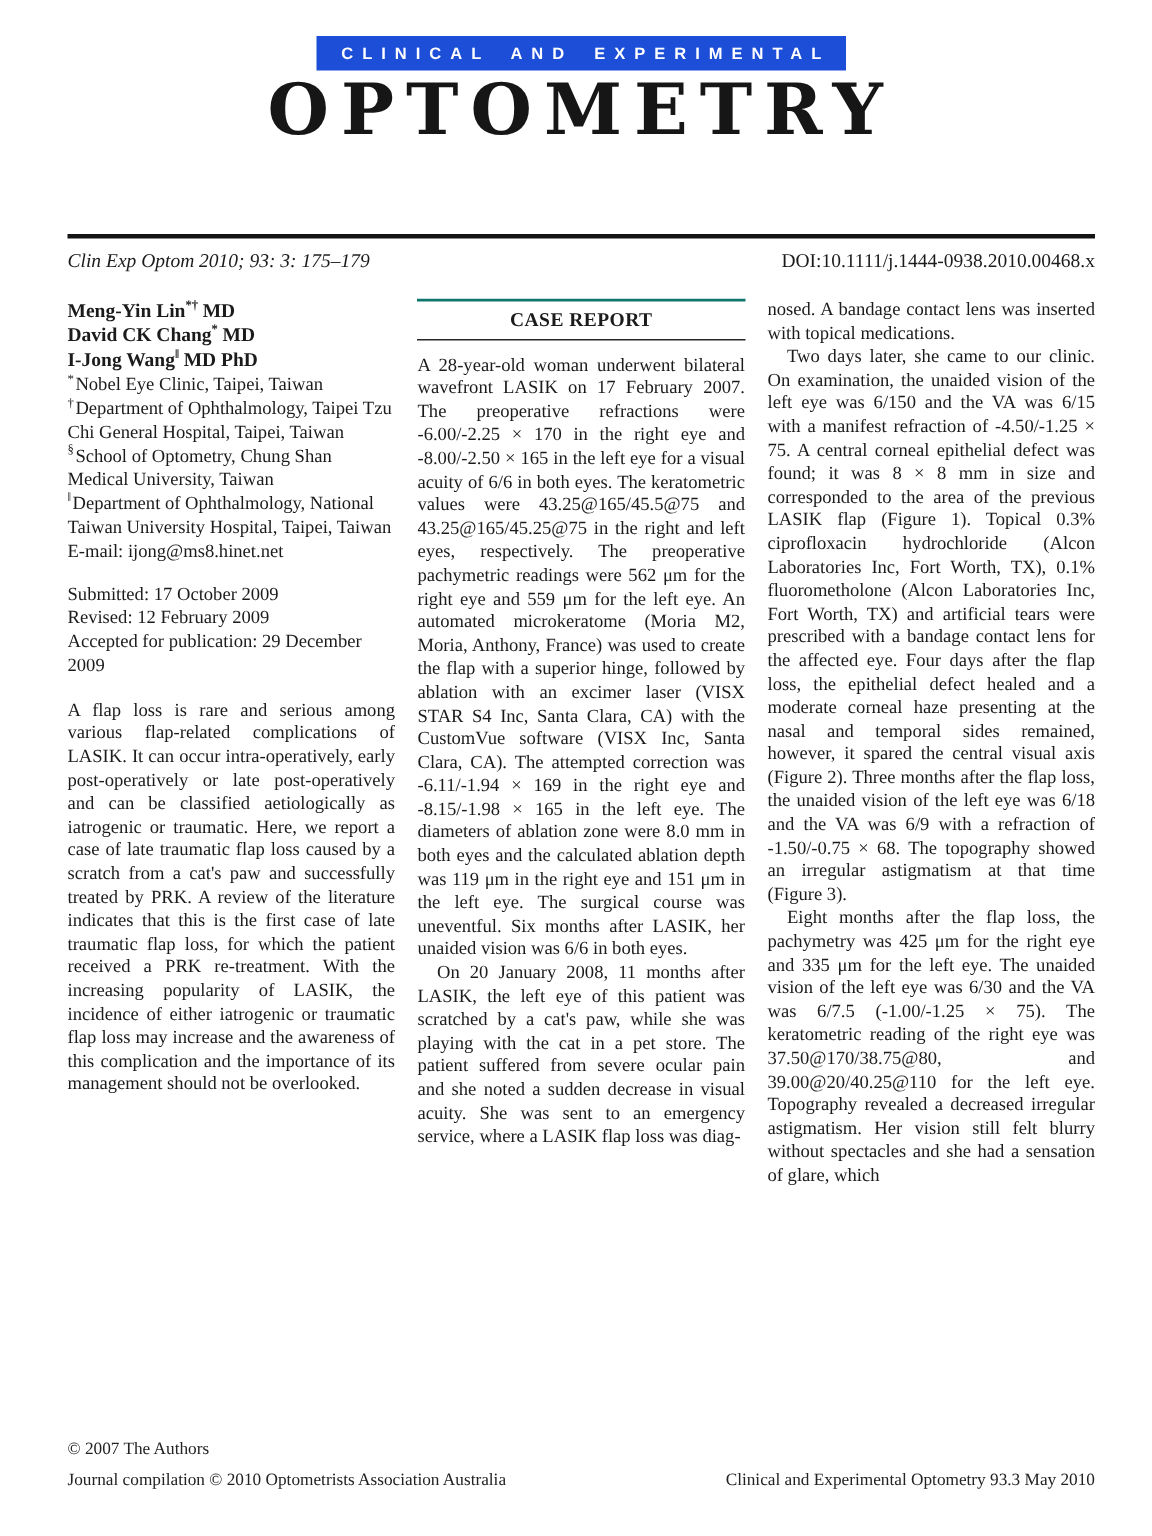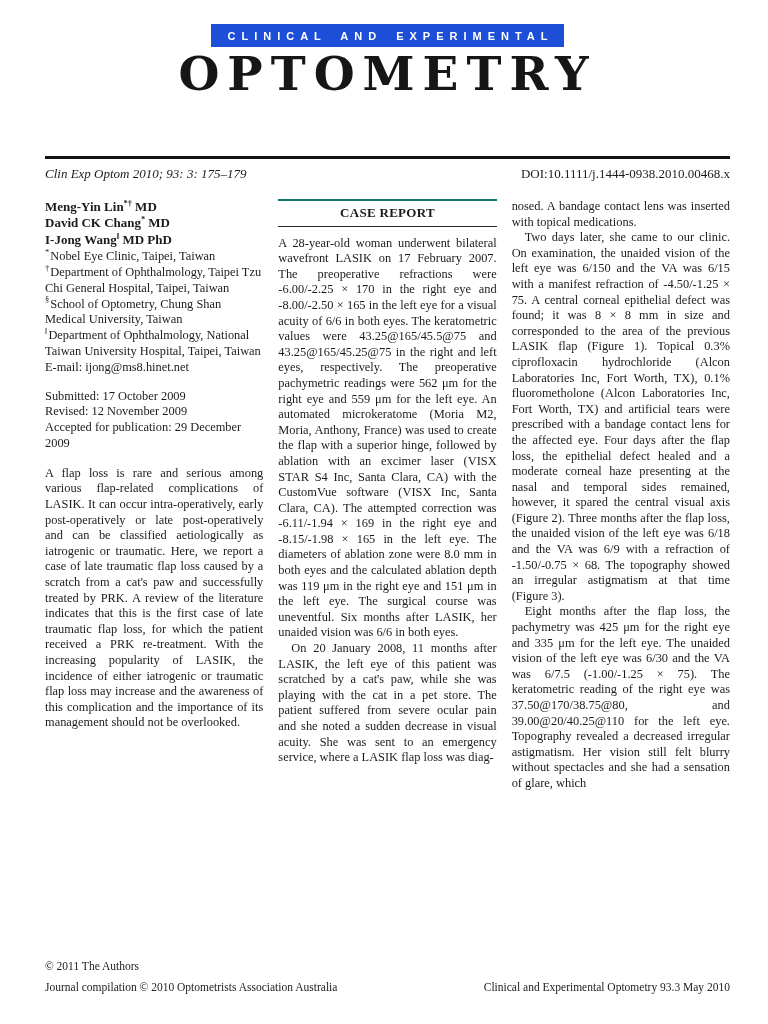--- a/index.html
+++ b/index.html
@@ -134,21 +134,21 @@
       </div>
       <div class="affiliations-block">
         <div class="affiliation-line"><sup>*</sup><span>Nobel Eye Clinic, Taipei, Taiwan</span></div>
         <div class="affiliation-line"><sup>†</sup><span>Department of Ophthalmology, Taipei Tzu Chi General Hospital, Taipei, Taiwan</span></div>
         <div class="affiliation-line"><sup>§</sup><span>School of Optometry, Chung Shan Medical University, Taiwan</span></div>
         <div class="affiliation-line"><sup>‖</sup><span>Department of Ophthalmology, National Taiwan University Hospital, Taipei, Taiwan</span></div>
         <div class="affiliation-line"><span>E-mail: ijong@ms8.hinet.net</span></div>
       </div>
       <div class="history-block">
         <div>Submitted: 17 October 2009</div>
-        <div>Revised: 12 November 2009</div>
+        <div>Revised: 12 February 2009</div>
         <div>Accepted for publication: 29 December 2009</div>
       </div>
       <p class="abstract-par">A flap loss is rare and serious among various flap-related complications of LASIK. It can occur intra-operatively, early post-operatively or late post-operatively and can be classified aetiologically as iatrogenic or traumatic. Here, we report a case of late traumatic flap loss caused by a scratch from a cat's paw and successfully treated by PRK. A review of the literature indicates that this is the first case of late traumatic flap loss, for which the patient received a PRK re-treatment. With the increasing popularity of LASIK, the incidence of either iatrogenic or traumatic flap loss may increase and the awareness of this complication and the importance of its management should not be overlooked.</p>
     </div>
 
     <div class="col">
       <h2 class="section-heading">CASE REPORT</h2>
       <p>A 28-year-old woman underwent bilateral wavefront LASIK on 17 February 2007. The preoperative refractions were -6.00/-2.25 × 170 in the right eye and -8.00/-2.50 × 165 in the left eye for a visual acuity of 6/6 in both eyes. The keratometric values were 43.25@165/45.5@75 and 43.25@165/45.25@75 in the right and left eyes, respectively. The preoperative pachymetric readings were 562 μm for the right eye and 559 μm for the left eye. An automated microkeratome (Moria M2, Moria, Anthony, France) was used to create the flap with a superior hinge, followed by ablation with an excimer laser (VISX STAR S4 Inc, Santa Clara, CA) with the CustomVue software (VISX Inc, Santa Clara, CA). The attempted correction was -6.11/-1.94 × 169 in the right eye and -8.15/-1.98 × 165 in the left eye. The diameters of ablation zone were 8.0 mm in both eyes and the calculated ablation depth was 119 μm in the right eye and 151 μm in the left eye. The surgical course was uneventful. Six months after LASIK, her unaided vision was 6/6 in both eyes.</p>
       <p class="indent">On 20 January 2008, 11 months after LASIK, the left eye of this patient was scratched by a cat's paw, while she was playing with the cat in a pet store. The patient suffered from severe ocular pain and she noted a sudden decrease in visual acuity. She was sent to an emergency service, where a LASIK flap loss was diag-</p>
     </div>
@@ -156,21 +156,21 @@
     <div class="col">
       <p>nosed. A bandage contact lens was inserted with topical medications.</p>
       <p class="indent">Two days later, she came to our clinic. On examination, the unaided vision of the left eye was 6/150 and the VA was 6/15 with a manifest refraction of -4.50/-1.25 × 75. A central corneal epithelial defect was found; it was 8 × 8 mm in size and corresponded to the area of the previous LASIK flap (Figure 1). Topical 0.3% ciprofloxacin hydrochloride (Alcon Laboratories Inc, Fort Worth, TX), 0.1% fluorometholone (Alcon Laboratories Inc, Fort Worth, TX) and artificial tears were prescribed with a bandage contact lens for the affected eye. Four days after the flap loss, the epithelial defect healed and a moderate corneal haze presenting at the nasal and temporal sides remained, however, it spared the central visual axis (Figure 2). Three months after the flap loss, the unaided vision of the left eye was 6/18 and the VA was 6/9 with a refraction of -1.50/-0.75 × 68. The topography showed an irregular astigmatism at that time (Figure 3).</p>
       <p class="indent">Eight months after the flap loss, the pachymetry was 425 μm for the right eye and 335 μm for the left eye. The unaided vision of the left eye was 6/30 and the VA was 6/7.5 (-1.00/-1.25 × 75). The keratometric reading of the right eye was 37.50@170/38.75@80, and 39.00@20/40.25@110 for the left eye. Topography revealed a decreased irregular astigmatism. Her vision still felt blurry without spectacles and she had a sensation of glare, which</p>
     </div>
 
   </div>
 
   <div class="footer">
     <div class="footer-left">
-      <div>© 2011 The Authors</div>
+      <div>© 2007 The Authors</div>
       <div>Journal compilation © 2010 Optometrists Association Australia</div>
     </div>
     <div class="footer-right">
       <div>Clinical and Experimental Optometry 93.3 May 2010</div>
     </div>
   </div>
 
 </div>
 
 </body></html>

